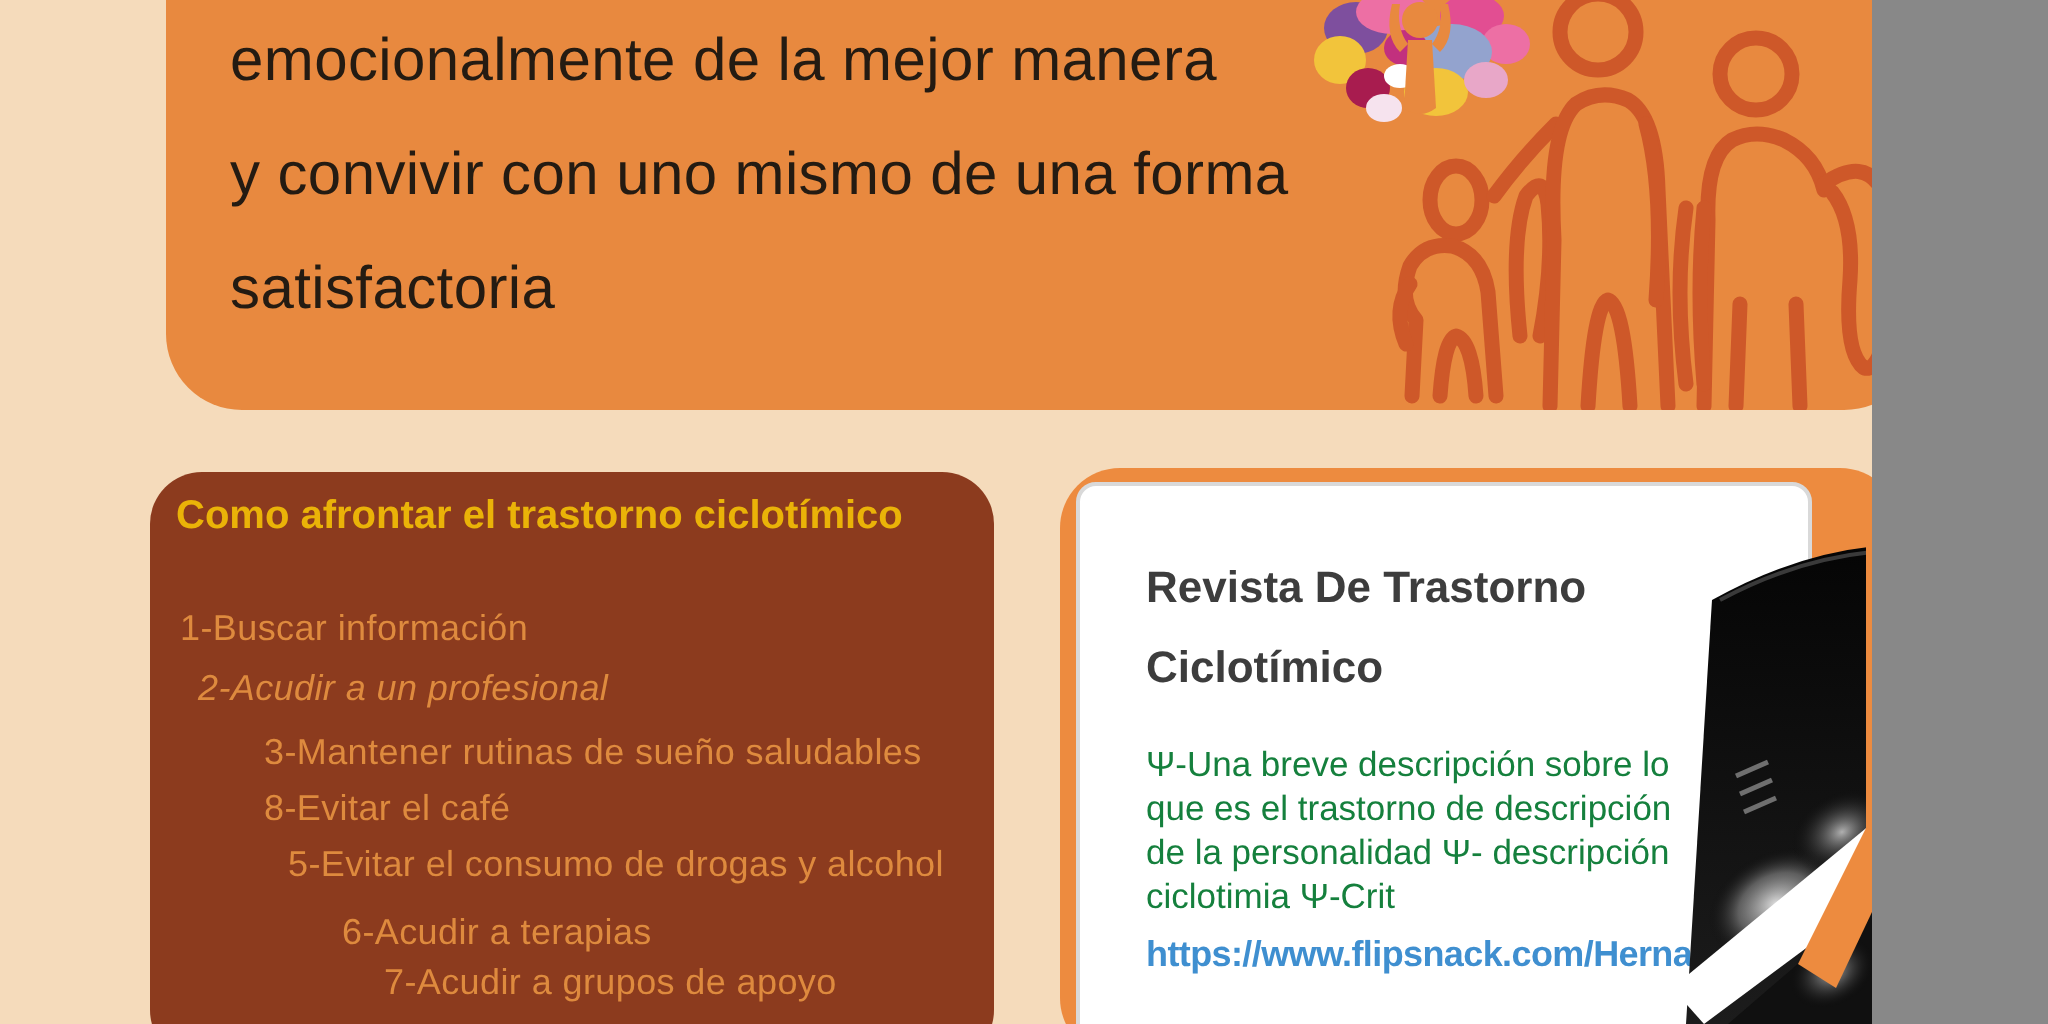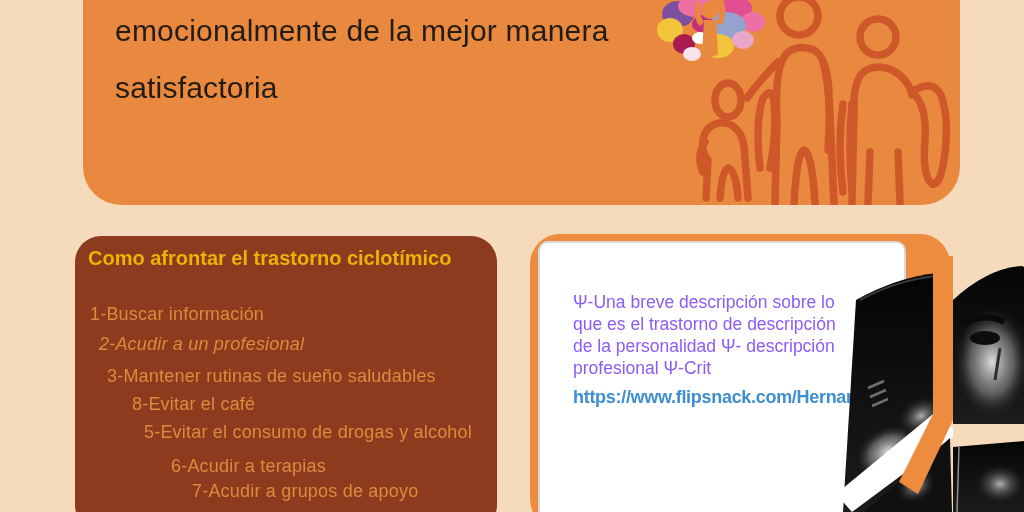--- a/index.html
+++ b/index.html
@@ -1,17 +1,17 @@
 <!DOCTYPE html>
 <html><head>
 <meta charset="utf-8">
 <style>
   html,body{margin:0;padding:0;background:#888;}
   .page{
-    position:relative; width:1024px; height:512px; overflow:hidden;
+    position:relative; width:936px; height:512px; overflow:hidden;
     background:#F5DBBB;
     font-family:"Liberation Sans", sans-serif;
   }
   
   .banner{
     position:absolute; left:83px; top:-42px; width:877px; height:247px;
     background:#E8893F; border-radius:38px;
   }
   .banner-text{
     position:absolute; left:32px; top:44px; color:#241b12;
@@ -27,56 +27,57 @@
   }
   .coping-title{
     position:absolute; left:13px; top:11px;
     font-size:20px; font-weight:bold; color:#eab308; white-space:nowrap;
   }
   .coping-item{
     position:absolute; font-size:18px; color:#DE8A3E; white-space:nowrap; letter-spacing:.2px;margin-top:16px;
   }
   .coping-item:nth-of-type(2){left:15px;  top:52px;}
   .coping-item:nth-of-type(3){left:24px;  top:82px;font-style:italic;}
-  .coping-item:nth-of-type(4){left:32px;  top:114px;}
+  .coping-item:nth-of-type(4){left:57px;  top:114px;}
   .coping-item:nth-of-type(5){left:57px;  top:142px;}
   .coping-item:nth-of-type(6){left:69px;  top:170px;}
   .coping-item:nth-of-type(7){left:96px;  top:204px;}
   .coping-item:nth-of-type(8){left:117px; top:229px;}
   
   .mag-frame{
     position:absolute; left:530px; top:234px; width:420px; height:295px;
     background:#ED8B3F; border-radius:30px;
   }
   .mag-card{
     position:absolute; left:538px; top:241px; width:368px; height:285px;
     background:#fff; border:2px solid #d9d9d9; border-radius:10px;
     box-sizing:border-box; padding:31px 0 0 33px;
   }
   .mag-title{
     font-size:22px; font-weight:bold; color:#3D3D3D; line-height:40px;
   }
   .mag-body{
-    margin-top:17px; font-size:17.5px; color:#8b5cf6; line-height:22px; white-space:nowrap;
+    margin-top:17px; font-size:17.5px; color:#15803d; line-height:22px; white-space:nowrap;
   }
   .mag-link{
     display:block; margin-top:7px; font-size:18px; font-weight:bold;
     color:#3F8FD0; text-decoration:none; line-height:23px; letter-spacing:-.3px; white-space:nowrap;
   }
   
   .collage-svg{position:absolute; left:830px; top:256px; width:194px; height:256px;}
 </style>
 </head>
 <body>
 
 <div class="page">
 
   <div class="banner">
     <div class="banner-text">
       <div>emocionalmente de la mejor manera</div>
+      <div>y convivir con uno mismo de una forma</div>
       <div>satisfactoria</div>
     </div>
   </div>
 
   <svg class="family-svg" viewBox="660 0 300 205" fill="none" stroke="#CE5829" stroke-width="7.5" stroke-linecap="round" stroke-linejoin="round">
 
     <ellipse cx="728" cy="100" rx="13" ry="17"></ellipse>
     <path d="M 706 198 L 708 160 Q 699 150 705 133 Q 712 121 726 123 Q 741 127 744 146 L 748 198"></path>
     <path d="M 720 198 Q 722 170 728 168 Q 736 170 738 198"></path>
     <path d="M 703 172 Q 696 155 705 142"></path>
@@ -125,25 +126,29 @@
     <div class="coping-item">2-Acudir a un profesional</div>
     <div class="coping-item">3-Mantener rutinas de sueño saludables</div>
     <div class="coping-item">8-Evitar el café</div>
     <div class="coping-item">5-Evitar el consumo de drogas y alcohol</div>
     <div class="coping-item">6-Acudir a terapias</div>
     <div class="coping-item">7-Acudir a grupos de apoyo</div>
   </div>
 
   <div class="mag-frame"></div>
   <div class="mag-card">
+    <div class="mag-title">
+      <div>Revista De Trastorno</div>
+      <div>Ciclotímico</div>
+    </div>
     <div class="mag-body">
       <div>Ψ-Una breve descripción sobre lo</div>
       <div>que es el trastorno de descripción</div>
       <div>de la personalidad Ψ- descripción</div>
-      <div>profesional Ψ-Crit</div>
+      <div>ciclotimia Ψ-Crit</div>
     </div>
     <a href="#" class="mag-link">https://www.flipsnack.com/Hernan</a>
 
   </div>
 
   <svg class="collage-svg" viewBox="830 256 194 256">
     <defs>
       <radialGradient id="faceGlow" cx="50%" cy="50%" r="50%">
         <stop offset="0%" stop-color="#e9e9e9" stop-opacity="0.95"></stop>
         <stop offset="55%" stop-color="#9a9a9a" stop-opacity="0.55"></stop>

